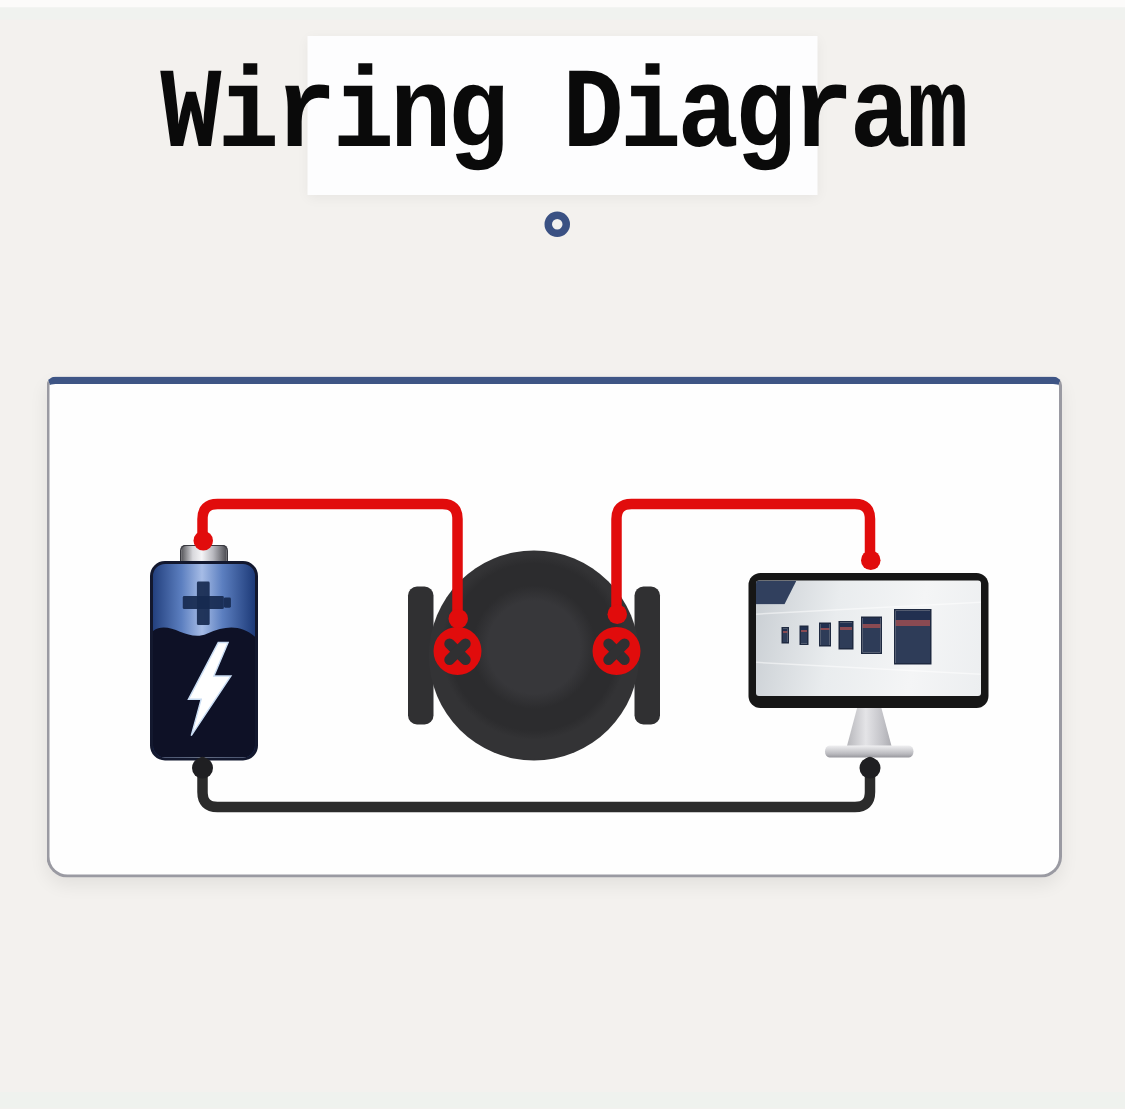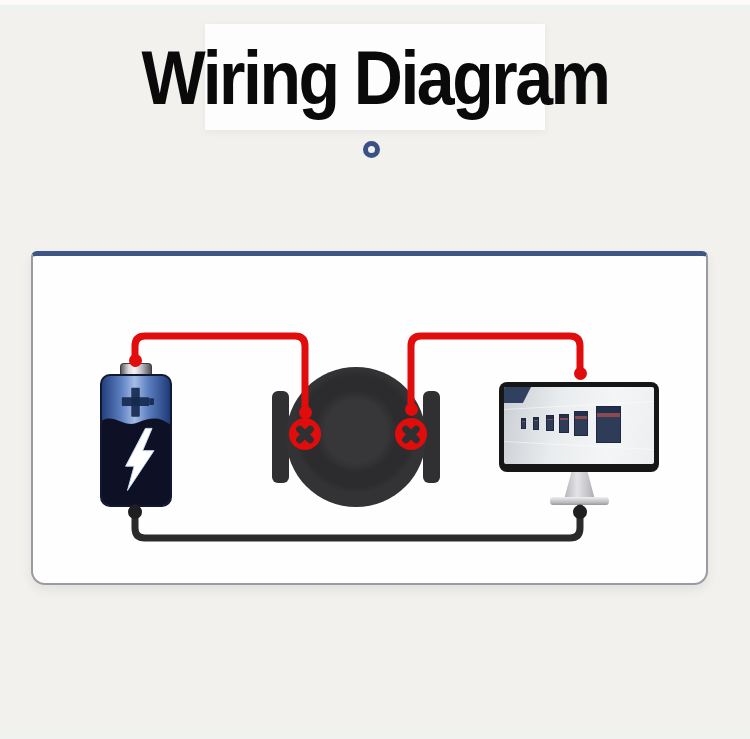--- a/index.html
+++ b/index.html
@@ -14,21 +14,21 @@
   .abs{position:absolute;}
 
   
   .strip-top-white{left:0;top:0;width:750px;height:5px;background:#fcfbfa;}
   .strip-top-tint{left:0;top:5px;width:750px;height:8px;background:#f0f2ef;}
   .strip-bottom-tint{left:0;top:728px;width:750px;height:11px;background:#eff2ee;}
 
   
   .title-box{left:205px;top:24px;width:340px;height:106px;background:var(--title-panel);
     box-shadow:0 2px 8px rgba(0,0,0,.05);}
-  .title-line{left:0;top:24px;width:750px;height:106px;display:flex;align-items:center;justify-content:center;}
+  .title-line{left:0;top:24px;width:750px;height:106px;display:flex;align-items:center;justify-content:center;font-family:Liberation Mono, monospace;}
   h1.page-title{font-size:68px;font-weight:bold;letter-spacing:-2.5px;color:var(--title-text);
     transform:scaleY(1.12);white-space:nowrap;}
   .divider-ring{left:363px;top:141px;width:17px;height:17px;border:5px solid var(--ring-blue);
     border-radius:50%;background:transparent;}
 
   
   .diagram-panel{left:31px;top:251px;width:677px;height:334px;background:var(--panel-bg);
     border:2px solid var(--panel-border);border-top:5px solid var(--panel-top-accent);
     border-radius:6px 6px 14px 14px;box-shadow:0 5px 12px rgba(0,0,0,.07);}
 

